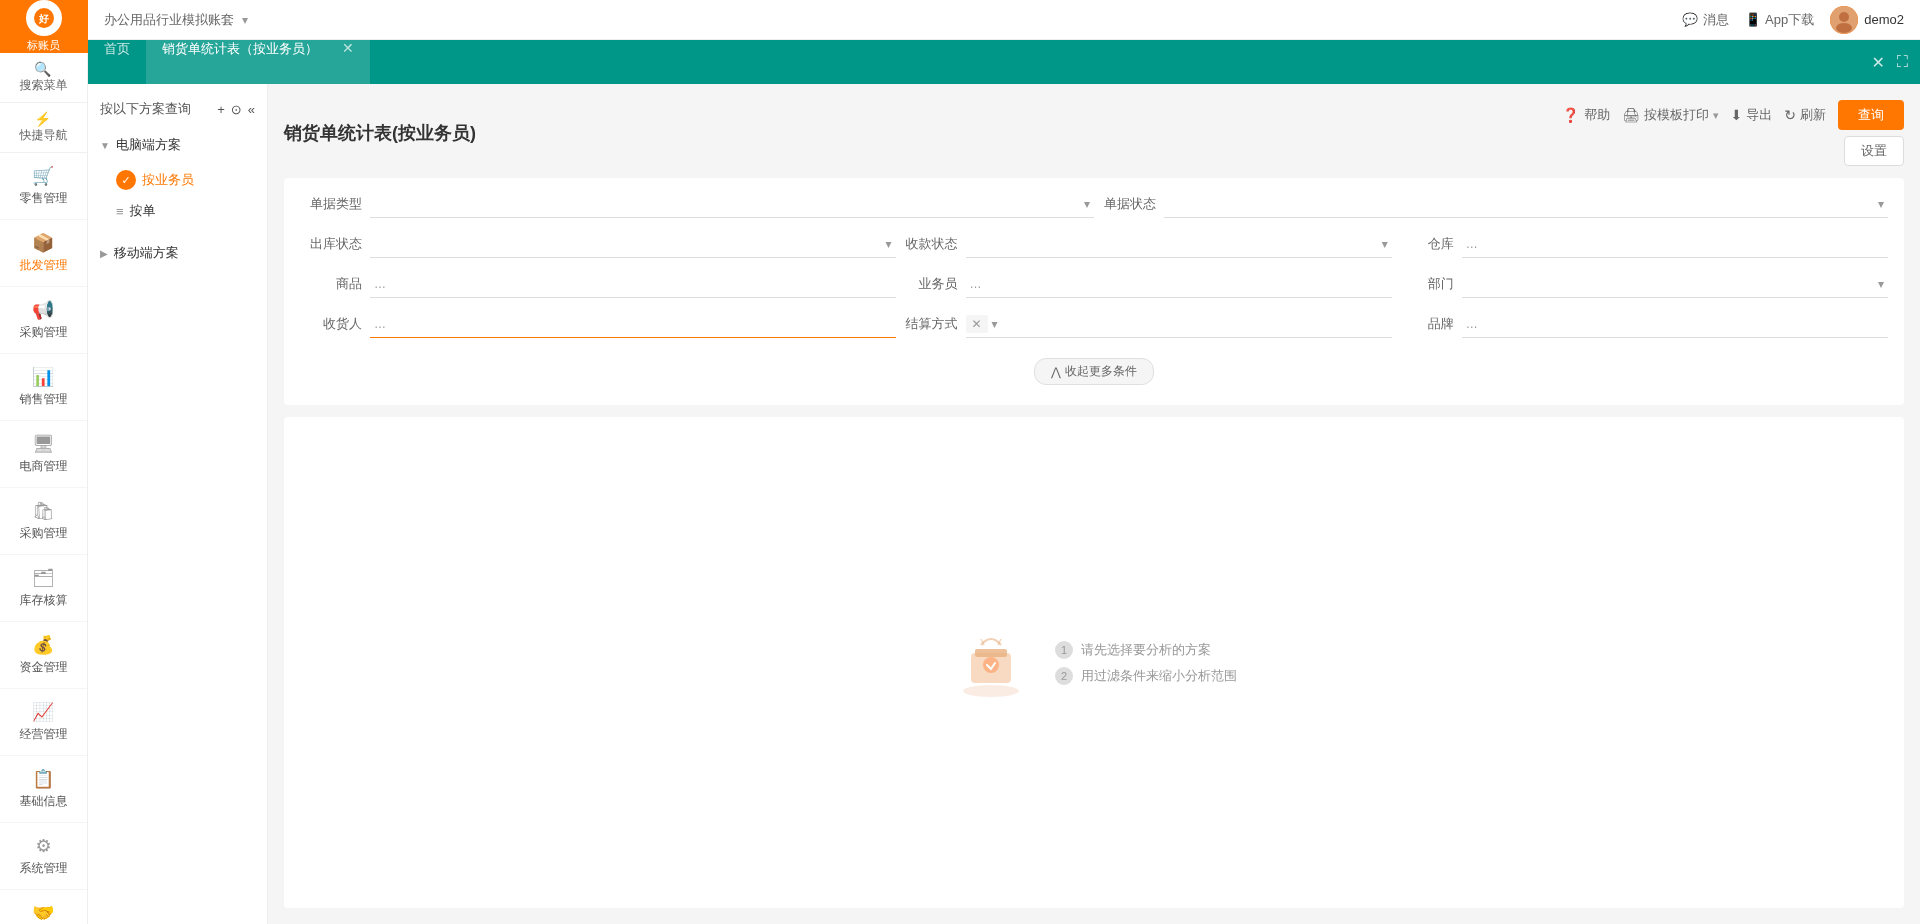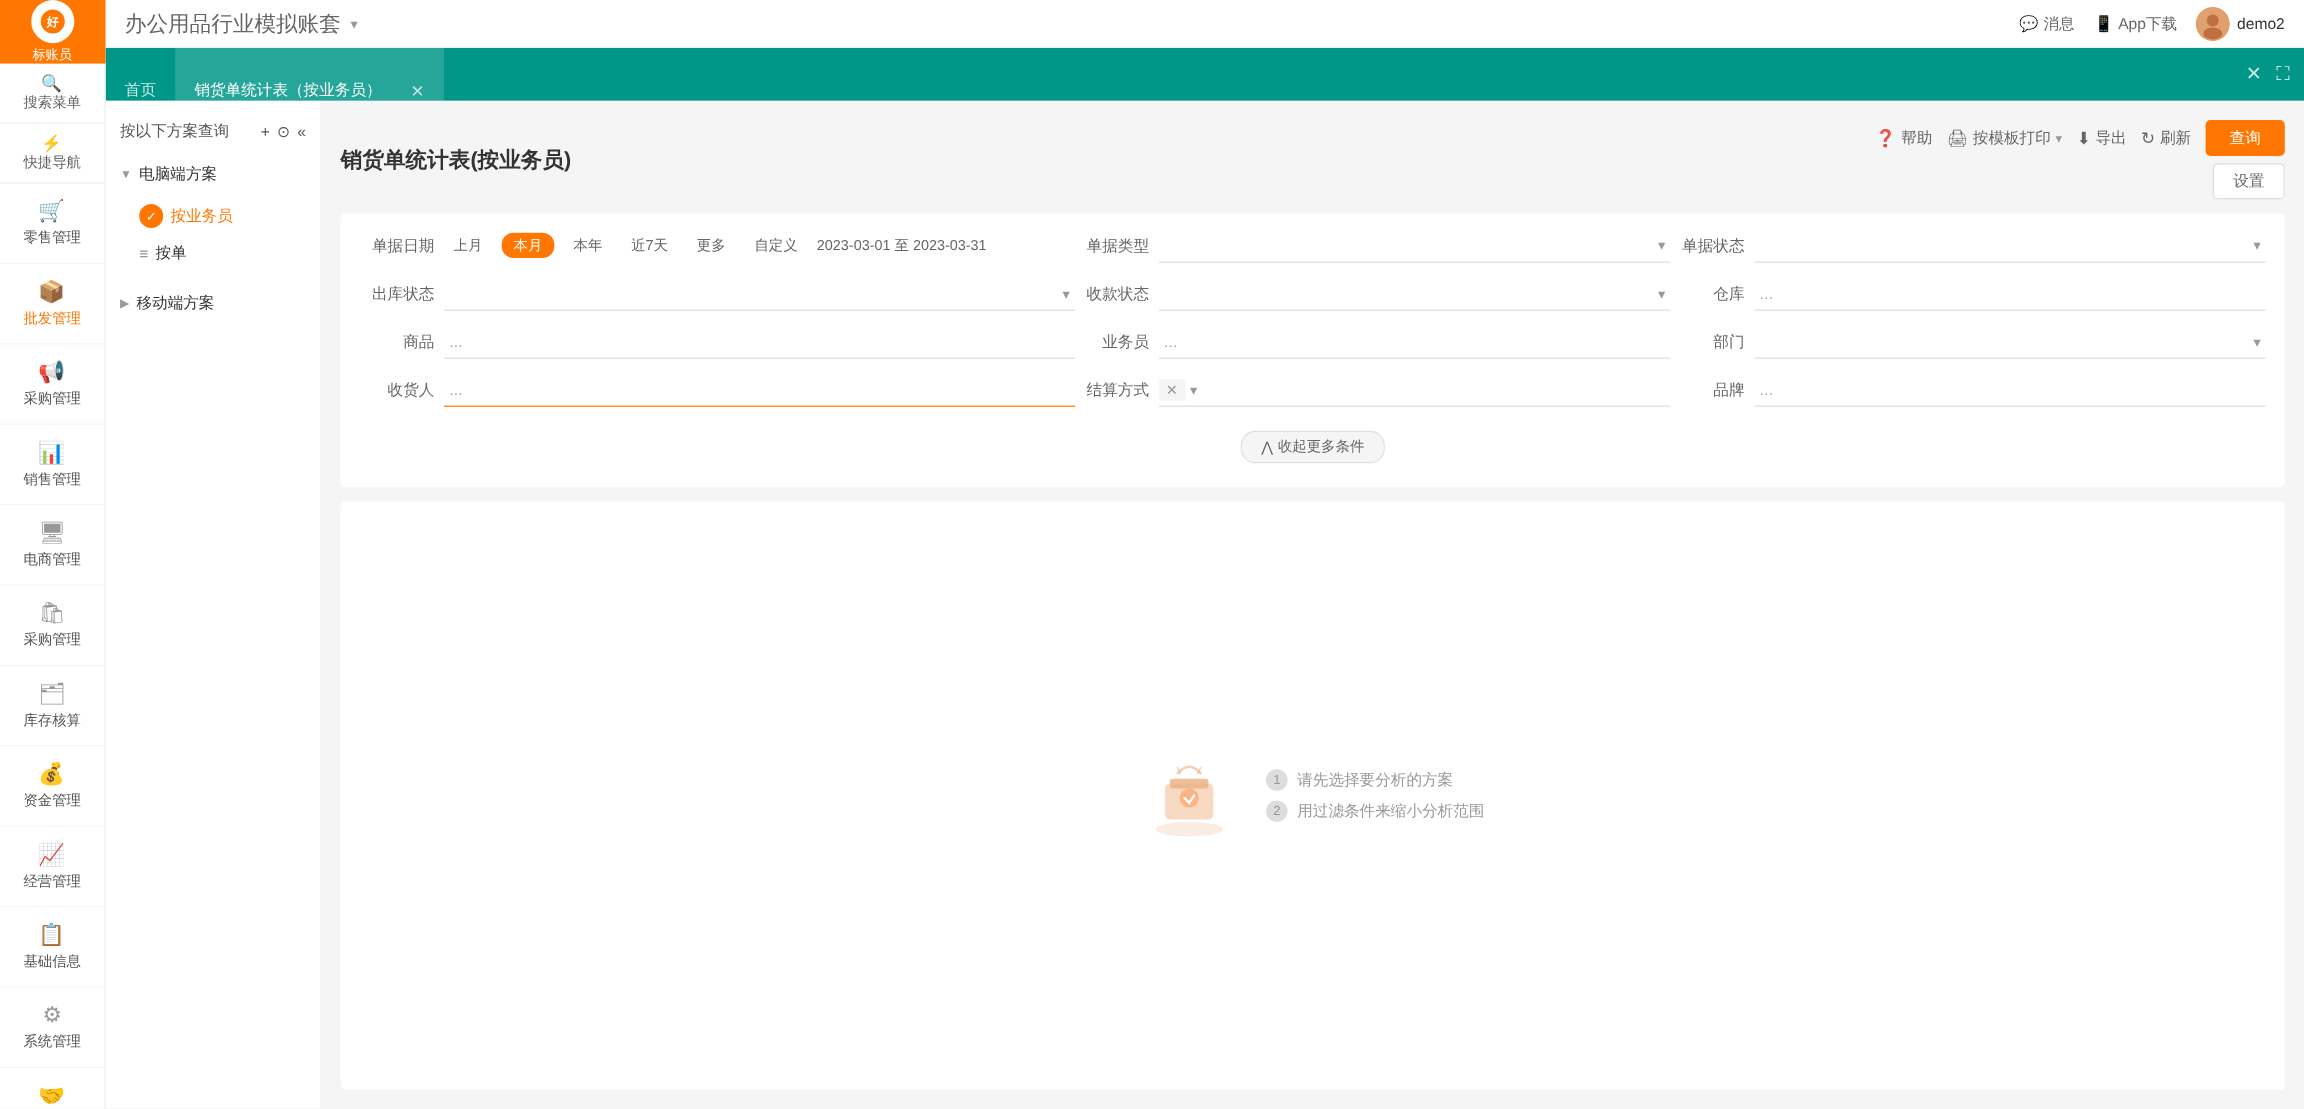--- a/index.html
+++ b/index.html
@@ -20,32 +20,32 @@
     .sidebar-item .item-icon { font-size: 18px; color: #999; }
     .sidebar-item.active .item-label { color: #ff7700; }
     .sidebar-item.active .item-icon { color: #ff7700; }
 
     
     .main { flex: 1; display: flex; flex-direction: column; overflow: hidden; }
 
     
     .topbar { height: 40px; background: #fff; border-bottom: 1px solid #eee; display: flex; align-items: center; padding: 0 16px; justify-content: space-between; flex-shrink: 0; }
     .topbar-left { display: flex; align-items: center; gap: 8px; }
-    .topbar-title { font-size: 18px; color: #666; }
+    .topbar-title { font-size: 13px; color: #666; }
     .topbar-arrow { color: #999; font-size: 12px; cursor: pointer; }
     .topbar-right { display: flex; align-items: center; gap: 16px; }
     .topbar-msg { display: flex; align-items: center; gap: 4px; color: #666; cursor: pointer; font-size: 13px; }
     .topbar-app { display: flex; align-items: center; gap: 4px; color: #666; cursor: pointer; font-size: 13px; }
     .topbar-user { display: flex; align-items: center; gap: 6px; cursor: pointer; }
     .topbar-avatar { width: 28px; height: 28px; border-radius: 50%; background: #ff7700; display: flex; align-items: center; justify-content: center; color: #fff; font-size: 12px; overflow: hidden; }
     .topbar-username { color: #333; font-size: 13px; }
 
     
     .tabbar { height: 44px; background: #009688; display: flex; align-items: center; padding: 0 0; flex-shrink: 0; }
-    .tab-item { height: 44px; display: flex; align-items: flex-end; padding: 0 16px; cursor: pointer; color: rgba(255,255,255,0.8); font-size: 13px; position: relative; }
+    .tab-item { height: 44px; display: flex; align-items: flex-start; padding: 0 16px; cursor: pointer; color: rgba(255,255,255,0.8); font-size: 13px; position: relative; }
     .tab-item.home { background: transparent; }
     .tab-item.active { background: rgba(255,255,255,0.15); color: #fff; gap: 16px; }
     .tab-item .tab-close { margin-left: 8px; color: rgba(255,255,255,0.7); font-size: 14px; cursor: pointer; }
     .tab-actions { margin-left: auto; display: flex; align-items: center; padding-right: 8px; gap: 4px; }
     .tab-action-btn { color: rgba(255,255,255,0.8); background: none; border: none; cursor: pointer; font-size: 16px; padding: 4px; }
 
     
     .content { flex: 1; display: flex; overflow: hidden; background: #f5f5f5; }
 
     
@@ -284,34 +284,20 @@
             </div>
             <button class="btn-query">查询</button>
           </div>
           <button class="btn-setting">设置</button>
         </div>
       </div>
 
       <div class="filter-area">
 
         <div class="filter-row">
-          <div class="filter-item" style="flex:1.2;">
-            <span class="filter-label">单据日期</span>
-            <div class="filter-control" style="border-bottom:none;">
-              <div class="date-row">
-                <button class="date-btn">上月</button>
-                <button class="date-btn active">本月</button>
-                <button class="date-btn">本年</button>
-                <button class="date-btn">近7天</button>
-                <button class="date-btn">更多</button>
-                <button class="date-btn">自定义</button>
-                <span class="date-range">2023-03-01 至 2023-03-31</span>
-              </div>
-            </div>
-          </div>
           <div class="filter-item" style="flex:1;">
             <span class="filter-label">单据类型</span>
             <div class="filter-control">
               <div class="filter-select">
                 <span></span>
                 <span class="filter-select-arrow">▾</span>
               </div>
             </div>
           </div>
           <div class="filter-item" style="flex:1;">

